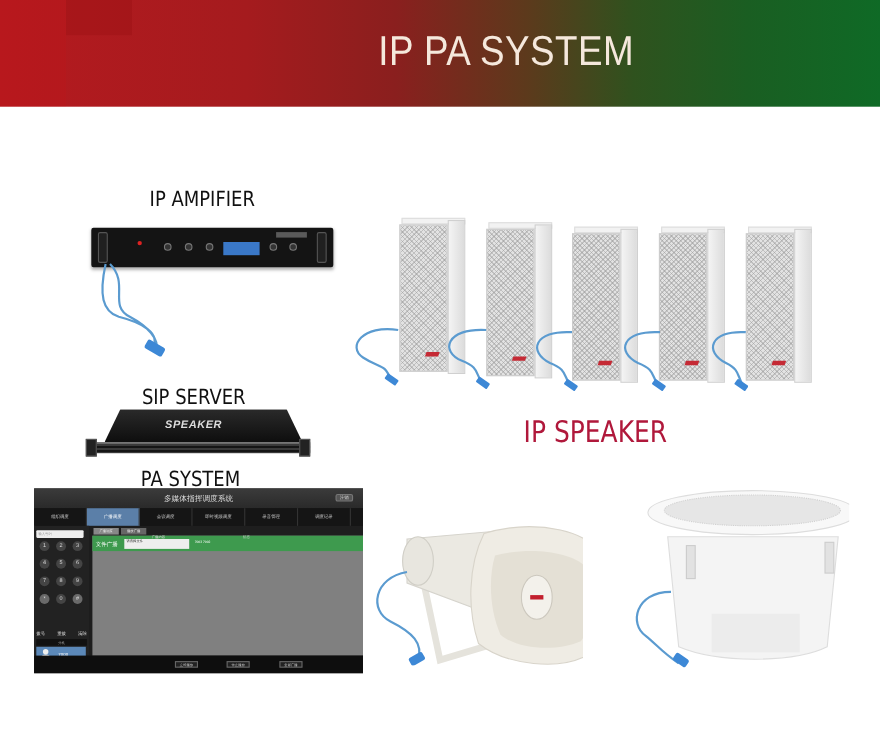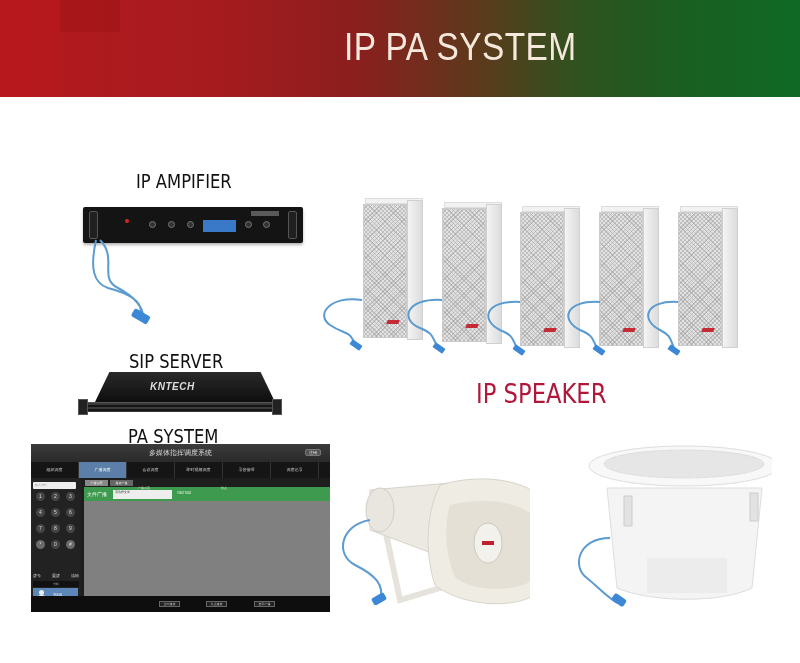--- a/index.html
+++ b/index.html
@@ -106,21 +106,21 @@
   <div class="knob" style="left:162px;"></div>
   <div class="knob" style="left:180px;"></div>
 </div>
 <svg class="cable" style="left:88px; top:238px;" width="80" height="92">
   <path d="M8 2 C 2 30, 5 45, 20 50 C 40 55, 60 65, 50 80 M12 2 C 30 20, 10 40, 30 50 C 45 58, 58 70, 54 82" fill="none" stroke="#5b9bd0" stroke-width="2"></path>
   <rect x="44" y="74" width="18" height="9" rx="2" fill="#3d88d6" transform="rotate(30 53 78)"></rect>
 </svg>
 
 <div class="label-black" style="left:129px; top:350px;">SIP SERVER</div>
 <div class="server-top"></div>
-<div class="server-brand">KNTECH</div>
+<div class="server-brand">SPEAKER</div>
 <div class="server-front"></div>
 <div class="server-ear" style="left:78px;"></div>
 <div class="server-ear" style="left:272px;"></div>
 
 <div class="label-black" style="left:128px; top:425px;">PA SYSTEM</div>
 
 <div class="pa">
   <div class="pa-titlebar">
     <div class="pa-title">多媒体指挥调度系统</div>
     <div class="pa-exit">注销</div>

